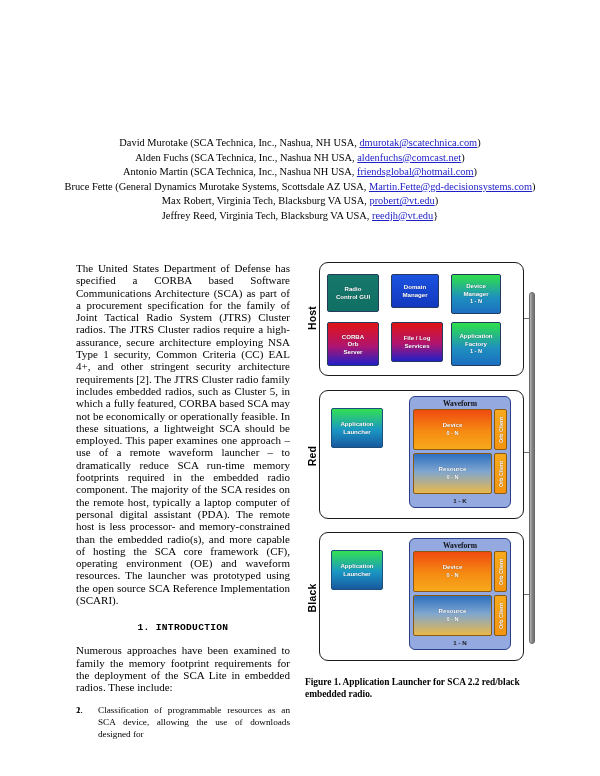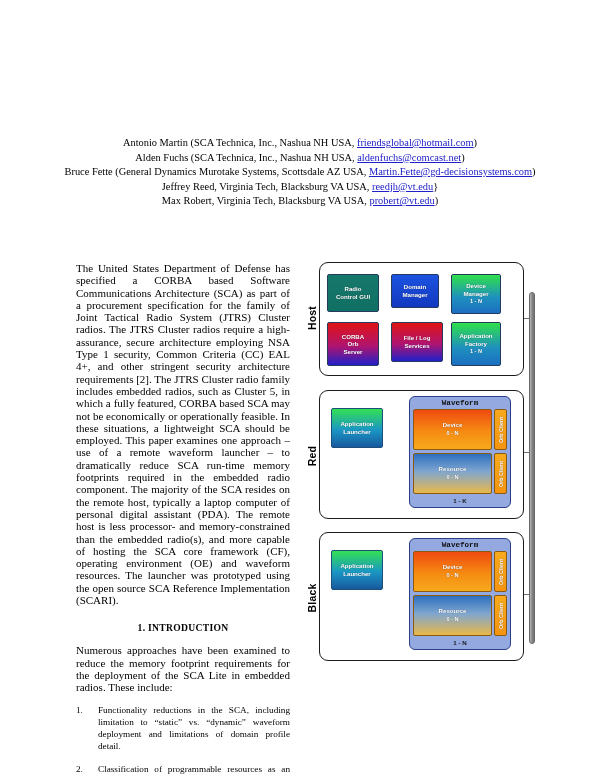--- a/index.html
+++ b/index.html
@@ -65,20 +65,21 @@
   }
   .section-head {
     font-weight: bold;
     font-size: 9.6px;
     text-align: center;
     margin: 0 0 11px 0;
     letter-spacing: 0.3px;
   }
   .section-head.intro {
     margin: 16px 0 11px 0;
+    font-family: Liberation Mono, monospace;
   }
   p.body {
     font-size: 11px;
     line-height: 12.3px;
     text-align: justify;
     margin: 0 0 10px 0;
     text-indent: 0;
     hyphens: none;
   }
 
@@ -215,21 +216,21 @@
     box-sizing: border-box;
     border: 1.4px solid #2b3f86;
     border-radius: 6px;
     background: #93a9e0;
     padding: 2px 3px 2px 3px;
   }
   .wf-red   { left: 104px; top: 134px; width: 102px; height: 112px; }
   .wf-black { left: 104px; top: 276px; width: 102px; height: 112px; }
 
   .wf-title {
-    font-family: Liberation Mono, monospace;
+    font-family: Liberation Serif, serif;
     font-weight: bold;
     font-size: 7.6px;
     color: #101010;
     text-align: center;
     line-height: 9px;
     margin-bottom: 1px;
   }
   .wf-foot {
     font-family: "Liberation Sans", sans-serif;
     font-weight: bold;
@@ -337,46 +338,48 @@
   }
 </style>
 </head>
 <body>
 
 <div class="page">
 
 
   <div class="authors">
     <div class="author-line">
-      <span>Antonio Martin (SCA Technica, Inc., Nashua NH USA, </span><a class="email" href="#">friendsglobal@hotmail.com</a><span>)</span>
+      <span>David Murotake (SCA Technica, Inc., Nashua, NH USA, </span><a class="email" href="#">dmurotak@scatechnica.com</a><span>)</span>
     </div>
     <div class="author-line">
       <span>Alden Fuchs (SCA Technica, Inc., Nashua NH USA, </span><a class="email" href="#">aldenfuchs@comcast.net</a><span>)</span>
     </div>
+    <div class="author-line">
+      <span>Antonio Martin (SCA Technica, Inc., Nashua NH USA, </span><a class="email" href="#">friendsglobal@hotmail.com</a><span>)</span>
+    </div>
     <div class="author-line wrap">
       <span>Bruce Fette (General Dynamics Murotake Systems, Scottsdale AZ USA, </span><a class="email" href="#">Martin.Fette@gd-decisionsystems.com</a><span>)</span>
     </div>
     <div class="author-line">
+      <span>Max Robert, Virginia Tech, Blacksburg VA USA, </span><a class="email" href="#">probert@vt.edu</a><span>)</span>
+    </div>
+    <div class="author-line">
       <span>Jeffrey Reed, Virginia Tech, Blacksburg VA USA, </span><a class="email" href="#">reedjh@vt.edu</a><span>}</span>
-    </div>
-    <div class="author-line">
-      <span>Max Robert, Virginia Tech, Blacksburg VA USA, </span><a class="email" href="#">probert@vt.edu</a><span>)</span>
     </div>
   </div>
 
   <div class="col-left">
     <p class="body">The United States Department of Defense has specified a CORBA based Software Communications Architecture (SCA) as part of a procurement specification for the family of Joint Tactical Radio System (JTRS) Cluster radios. The JTRS Cluster radios require a high-assurance, secure architecture employing NSA Type 1 security, Common Criteria (CC) EAL 4+, and other stringent security architecture requirements [2]. The JTRS Cluster radio family includes embedded radios, such as Cluster 5, in which a fully featured, CORBA based SCA may not be economically or operationally feasible. In these situations, a lightweight SCA should be employed. This paper examines one approach – use of a remote waveform launcher – to dramatically reduce SCA run-time memory footprints required in the embedded radio component. The majority of the SCA resides on the remote host, typically a laptop computer of personal digital assistant (PDA). The remote host is less processor- and memory-constrained than the embedded radio(s), and more capable of hosting the SCA core framework (CF), operating environment (OE) and waveform resources. The launcher was prototyped using the open source SCA Reference Implementation (SCARI).</p>
 
     <div class="section-head intro">1. INTRODUCTION</div>
-    <p class="body">Numerous approaches have been examined to reduce the memory footprint requirements for the deployment of the SCA Lite in embedded radios. These include:</p>
+    <p class="body">Numerous approaches have been examined to family the memory footprint requirements for the deployment of the SCA Lite in embedded radios. These include:</p>
 
     <ol class="numlist">
       <li>
         <span class="num">1.</span>
-        <span>Functionality reductions in the SCA, including limitation to “static” vs. “dynamic” waveform deployment and limitations of domain profile detail.</span>
       </li>
       <li>
         <span class="num">2.</span>
         <span>Classification of programmable resources as an SCA device, allowing the use of downloads designed for</span>
       </li>
     </ol>
   </div>
 
   <div class="col-right">
     <div class="figure-area">
@@ -478,14 +481,15 @@
           <div class="wf-orb">
             <span>Orb Client</span>
           </div>
         </div>
         <div class="wf-foot">1 - N</div>
       </div>
 
     </div>
   </div>
 
+  <div class="fig-caption">Figure 1. Application Launcher for SCA 2.2 red/black embedded radio.</div>
 
 </div>
 
 </body></html>

